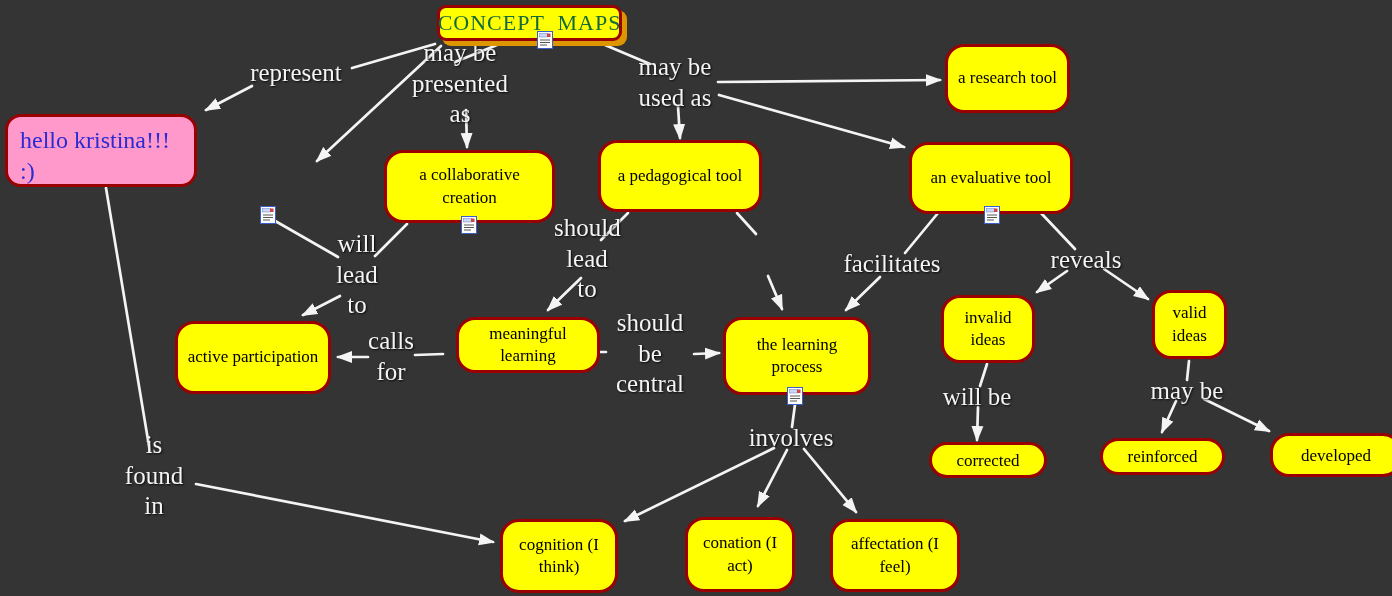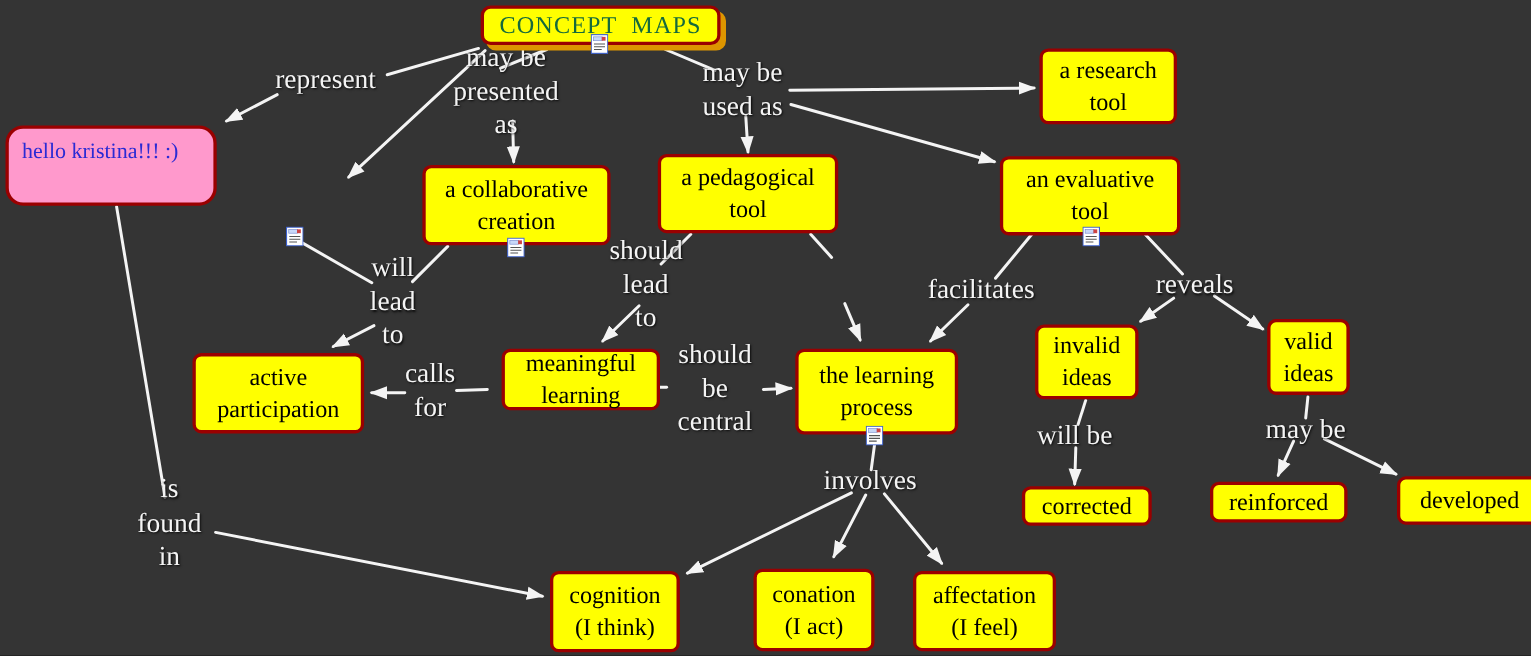--- a/index.html
+++ b/index.html
@@ -6,37 +6,37 @@
   .canvas{
     position:relative;width:1392px;height:596px;overflow:hidden;
     background:var(--background,#343434);
     font-family:"Liberation Serif","DejaVu Serif",serif;
   }
   .wires{position:absolute;left:0;top:0;z-index:1;}
   .node{
     position:absolute;z-index:3;box-sizing:border-box;
     background:var(--node-yellow,#ffff00);
     border:3px solid var(--node-border,#9a0000);
-    border-radius:8px;
+    border-radius:19px;
     display:flex;align-items:center;justify-content:center;
     text-align:center;color:#000;
-    font-size:22px;line-height:1.3;padding:2px 6px;
+    font-size:17px;line-height:1.3;padding:2px 6px;
   }
   .node.title{
     border-radius:9px;z-index:4;
     box-shadow:5px 5px 0 var(--title-shadow-orange,#dd9500);
     color:var(--title-green,#156a3c);
     font-size:22px;letter-spacing:1px;white-space:pre;line-height:1;
   }
   .node.pink{
     background:var(--node-pink,#ff99cc);
     color:var(--hello-blue,#2b2bd4);
     border-radius:16px;z-index:5;
     align-items:flex-start;justify-content:flex-start;text-align:left;
-    padding:8px 12px;font-size:20px;font-family:Liberation Serif, serif;
+    padding:8px 12px;font-size:24px;font-family:Liberation Serif, serif;
   }
   .node.orange{background:var(--node-orange,#ff9900);z-index:4;}
   .node.small{line-height:1;padding:0 4px;margin-left:12px;}
   .link-label{
     position:absolute;z-index:2;transform:translate(-50%,-50%);
     color:var(--arrow-white,#f4f4f4);text-align:center;
     font-size:25px;line-height:1.22;
     text-shadow:1px 1px 2px rgba(0,0,0,0.85);
     white-space:normal;
   }
@@ -103,21 +103,21 @@
   <div class="link-label" style="left:587px;top:259px;width:66px">should lead to</div>
   <div class="link-label" style="left:892px;top:264px">facilitates</div>
   <div class="link-label" style="left:1086px;top:260px">reveals</div>
   <div class="link-label" style="left:391px;top:356px;width:48px">calls for</div>
   <div class="link-label" style="left:650px;top:354px;width:94px">should be central</div>
   <div class="link-label" style="left:977px;top:397px">will be</div>
   <div class="link-label" style="left:1187px;top:391px">may be</div>
   <div class="link-label" style="left:791px;top:438px">involves</div>
   <div class="link-label" style="left:154px;top:476px;width:80px">is found in</div>
 
-  <div class="node title" style="left:437px;top:5px;width:218px;height:36px">
+  <div class="node title" style="left:437px;top:5px;width:185px;height:36px">
     <span class="nl">CONCEPT  MAPS</span>
   </div>
   <div class="node pink" style="left:5px;top:114px;width:192px;height:73px">
     <span class="nl">hello kristina!!! :)</span>
   </div>
   <div class="node" style="left:384px;top:150px;width:171px;height:73px">
     <span class="nl">a collaborative creation</span>
   </div>
   <div class="node" style="left:598px;top:140px;width:164px;height:72px">
     <span class="nl">a pedagogical tool</span>

